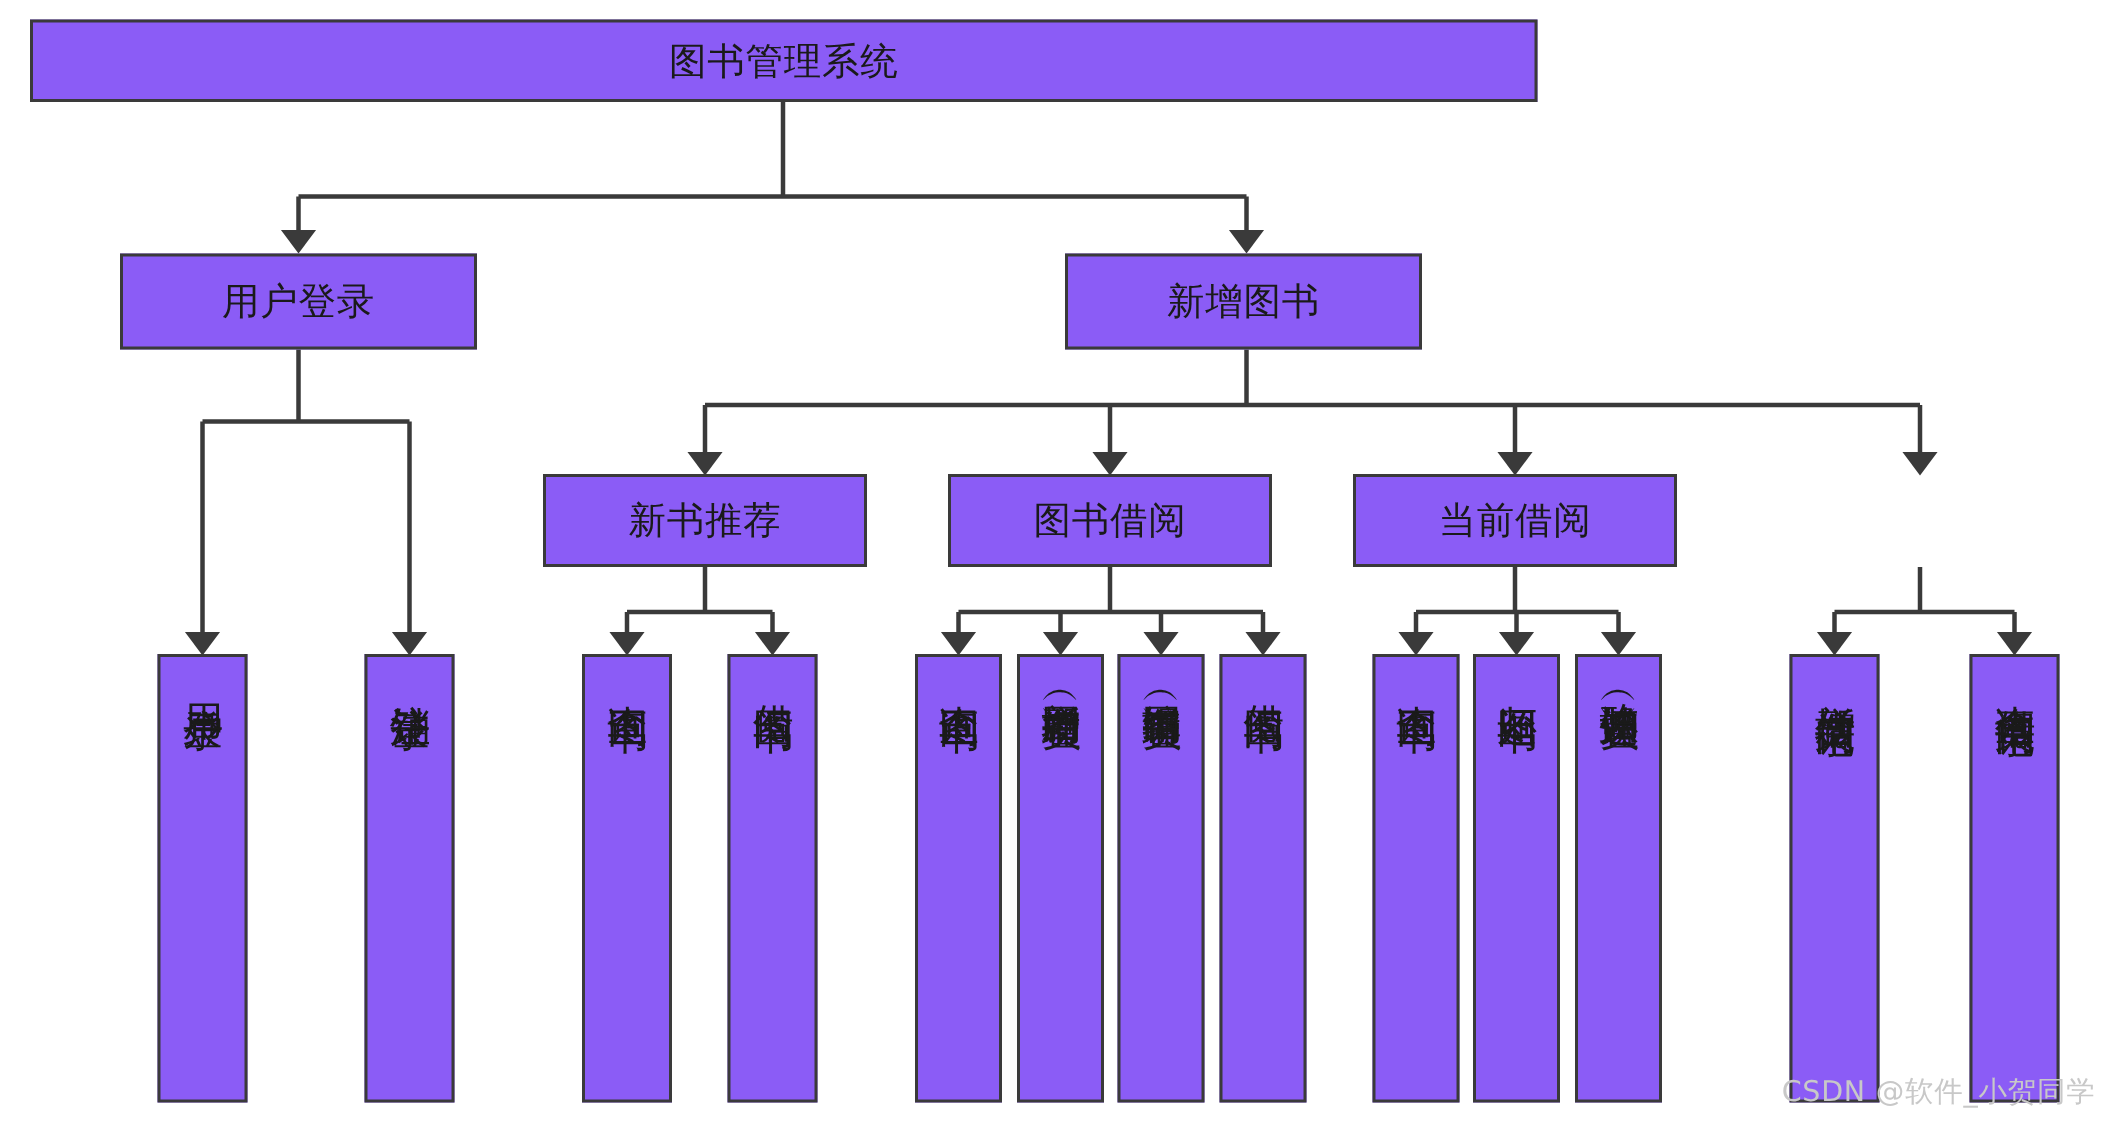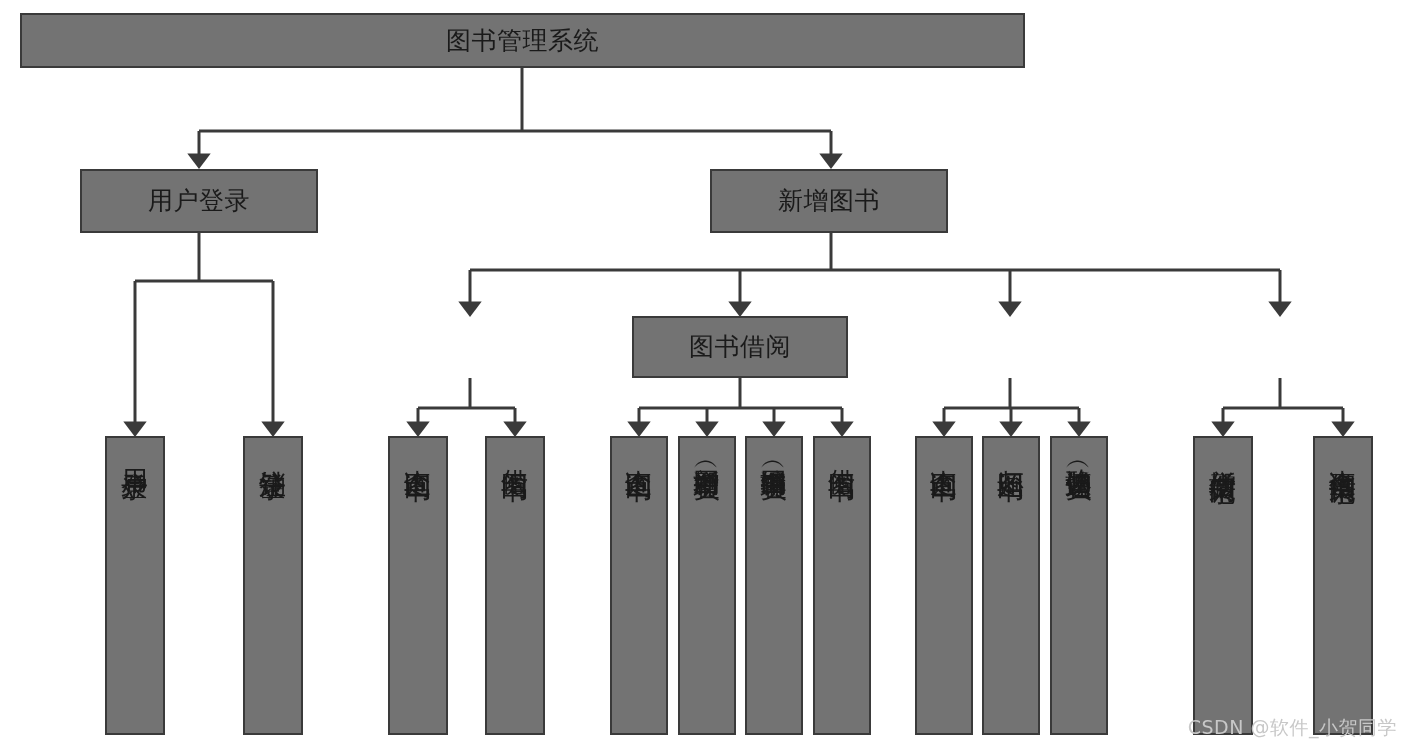--- a/index.html
+++ b/index.html
@@ -22,21 +22,21 @@
   svg.connectors {
     position: absolute;
     top: 0; left: 0;
     width: 1405px;
     height: 747px;
     pointer-events: none;
   }
   .node {
     position: absolute;
     box-sizing: border-box;
-    background: #737373;
+    background: #8b5cf6;
     border: 2.5px solid #3a3a3a;
     display: flex;
     align-items: center;
     justify-content: center;
     color: #1a1a1a;
   }
   .node .label {
     display: block;
     text-align: center;
     line-height: 1.12;
@@ -136,23 +136,29 @@
     <span class="label">图书管理系统</span>
   </div>
 
   <div class="node horiz" style="left:80px; top:169px; width:238px; height:64px;">
     <span class="label">用户登录</span>
   </div>
   <div class="node horiz" style="left:710px; top:169px; width:238px; height:64px;">
     <span class="label">新增图书</span>
   </div>
 
+  <div class="node horiz" style="left:362px; top:316px; width:216px; height:62px;">
+    <span class="label">新书推荐</span>
+  </div>
   <div class="node horiz" style="left:632px; top:316px; width:216px; height:62px;">
     <span class="label">图书借阅</span>
   </div>
+  <div class="node horiz" style="left:902px; top:316px; width:216px; height:62px;">
+    <span class="label">当前借阅</span>
+  </div>
 
   <div class="node vert" style="left:105px; top:436px; width:60px; height:299px;">
     <span class="label">用户登录</span>
   </div>
   <div class="node vert" style="left:243px; top:436px; width:60px; height:299px;">
     <span class="label">注销登录</span>
   </div>
 
   <div class="node vert" style="left:388px; top:436px; width:60px; height:299px;">
     <span class="label">查询图书</span>

